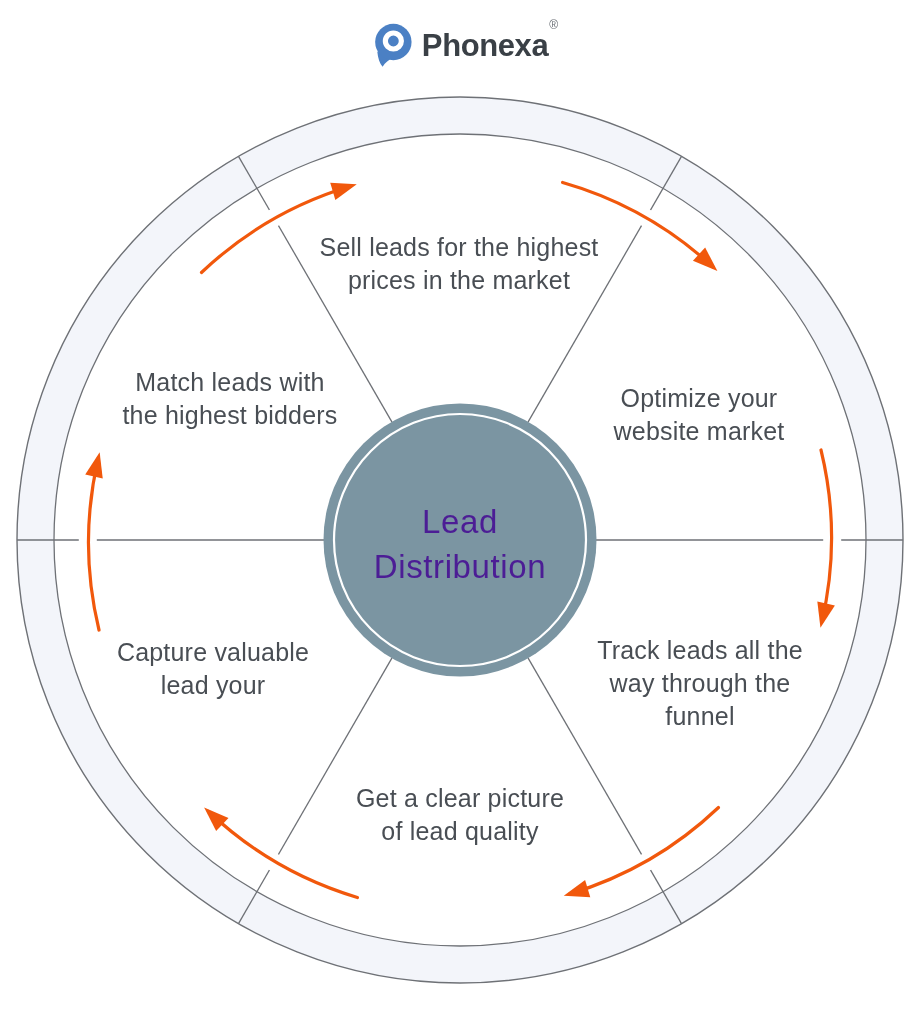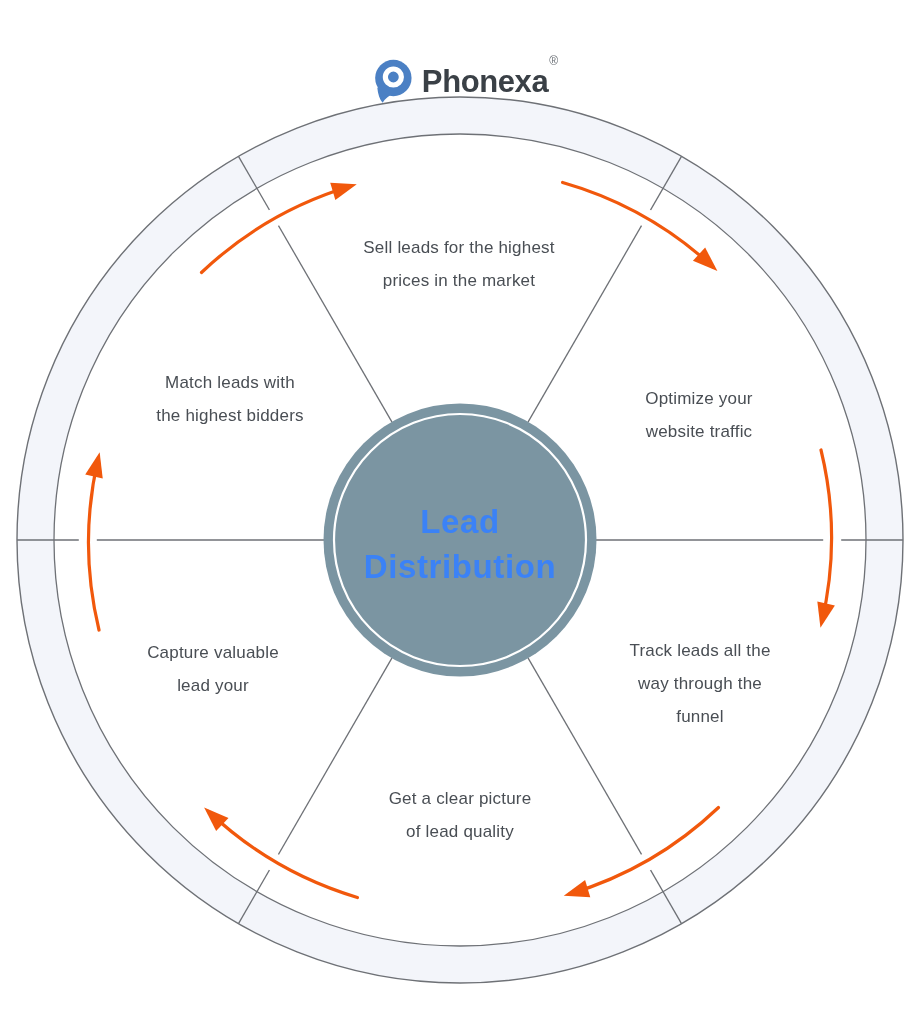--- a/index.html
+++ b/index.html
@@ -18,21 +18,20 @@
 
   
   .logo {
     position: absolute;
     top: 22px;
     left: 465px;
     transform: translateX(-50%);
     display: flex;
     align-items: center;
     gap: 9px;
-    margin-top: 36px;
   }
   .logo-icon { display: block; }
   .brand {
     font-size: 31px;
     font-weight: 700;
     color: #3a4046;
     letter-spacing: -0.4px;
     line-height: 1;
   }
   .regmark {
@@ -50,43 +49,43 @@
     position: absolute;
     left: 0;
     top: 0;
   }
 
   .seg-label {
     position: absolute;
     transform: translate(-50%, -50%);
     white-space: pre-line;
     text-align: center;
-    font-size: 17px;
+    font-size: 25px;
     line-height: 33px;
     color: #494e54;
     letter-spacing: 0.2px;
   }
   .label-top         { left: 459px; top: 264px; }
   .label-upper-right { left: 699px; top: 415px; }
   .label-lower-right { left: 700px; top: 683px; }
   .label-bottom      { left: 460px; top: 815px; }
   .label-lower-left  { left: 213px; top: 669px; }
   .label-upper-left  { left: 230px; top: 399px; }
 
   .hub-title {
     position: absolute;
     left: 460px;
     top: 544px;
     transform: translate(-50%, -50%);
     white-space: pre-line;
     text-align: center;
     font-size: 33px;
     line-height: 45px;
-    font-weight: 700;
-    color: #3b82f6;
+    font-weight: 400;
+    color: #4c1d95;
     letter-spacing: 0.6px;
   }
 </style>
 </head>
 <body>
 
 <div class="stage">
 
   <div class="logo">
     <svg class="logo-icon" width="40" height="46" viewBox="0 0 40 46" aria-hidden="true">
@@ -136,21 +135,21 @@
       <path d="M 99 630 A 372 372 0 0 1 98.3 458"></path>
     </g>
 
     <circle cx="460" cy="540" r="136.5" fill="#7b95a2"></circle>
     <circle cx="460" cy="540" r="126" fill="none" stroke="#ffffff" stroke-width="2.2"></circle>
   </svg>
 
   <div class="seg-label label-top">Sell leads for the highest
 prices in the market</div>
   <div class="seg-label label-upper-right">Optimize your
-website traffic</div>
+website market</div>
   <div class="seg-label label-bottom">Get a clear picture
 of lead quality</div>
   <div class="seg-label label-lower-right">Track leads all the
 way through the
 funnel</div>
   <div class="seg-label label-lower-left">Capture valuable
 lead your</div>
   <div class="seg-label label-upper-left">Match leads with
 the highest bidders</div>
 

